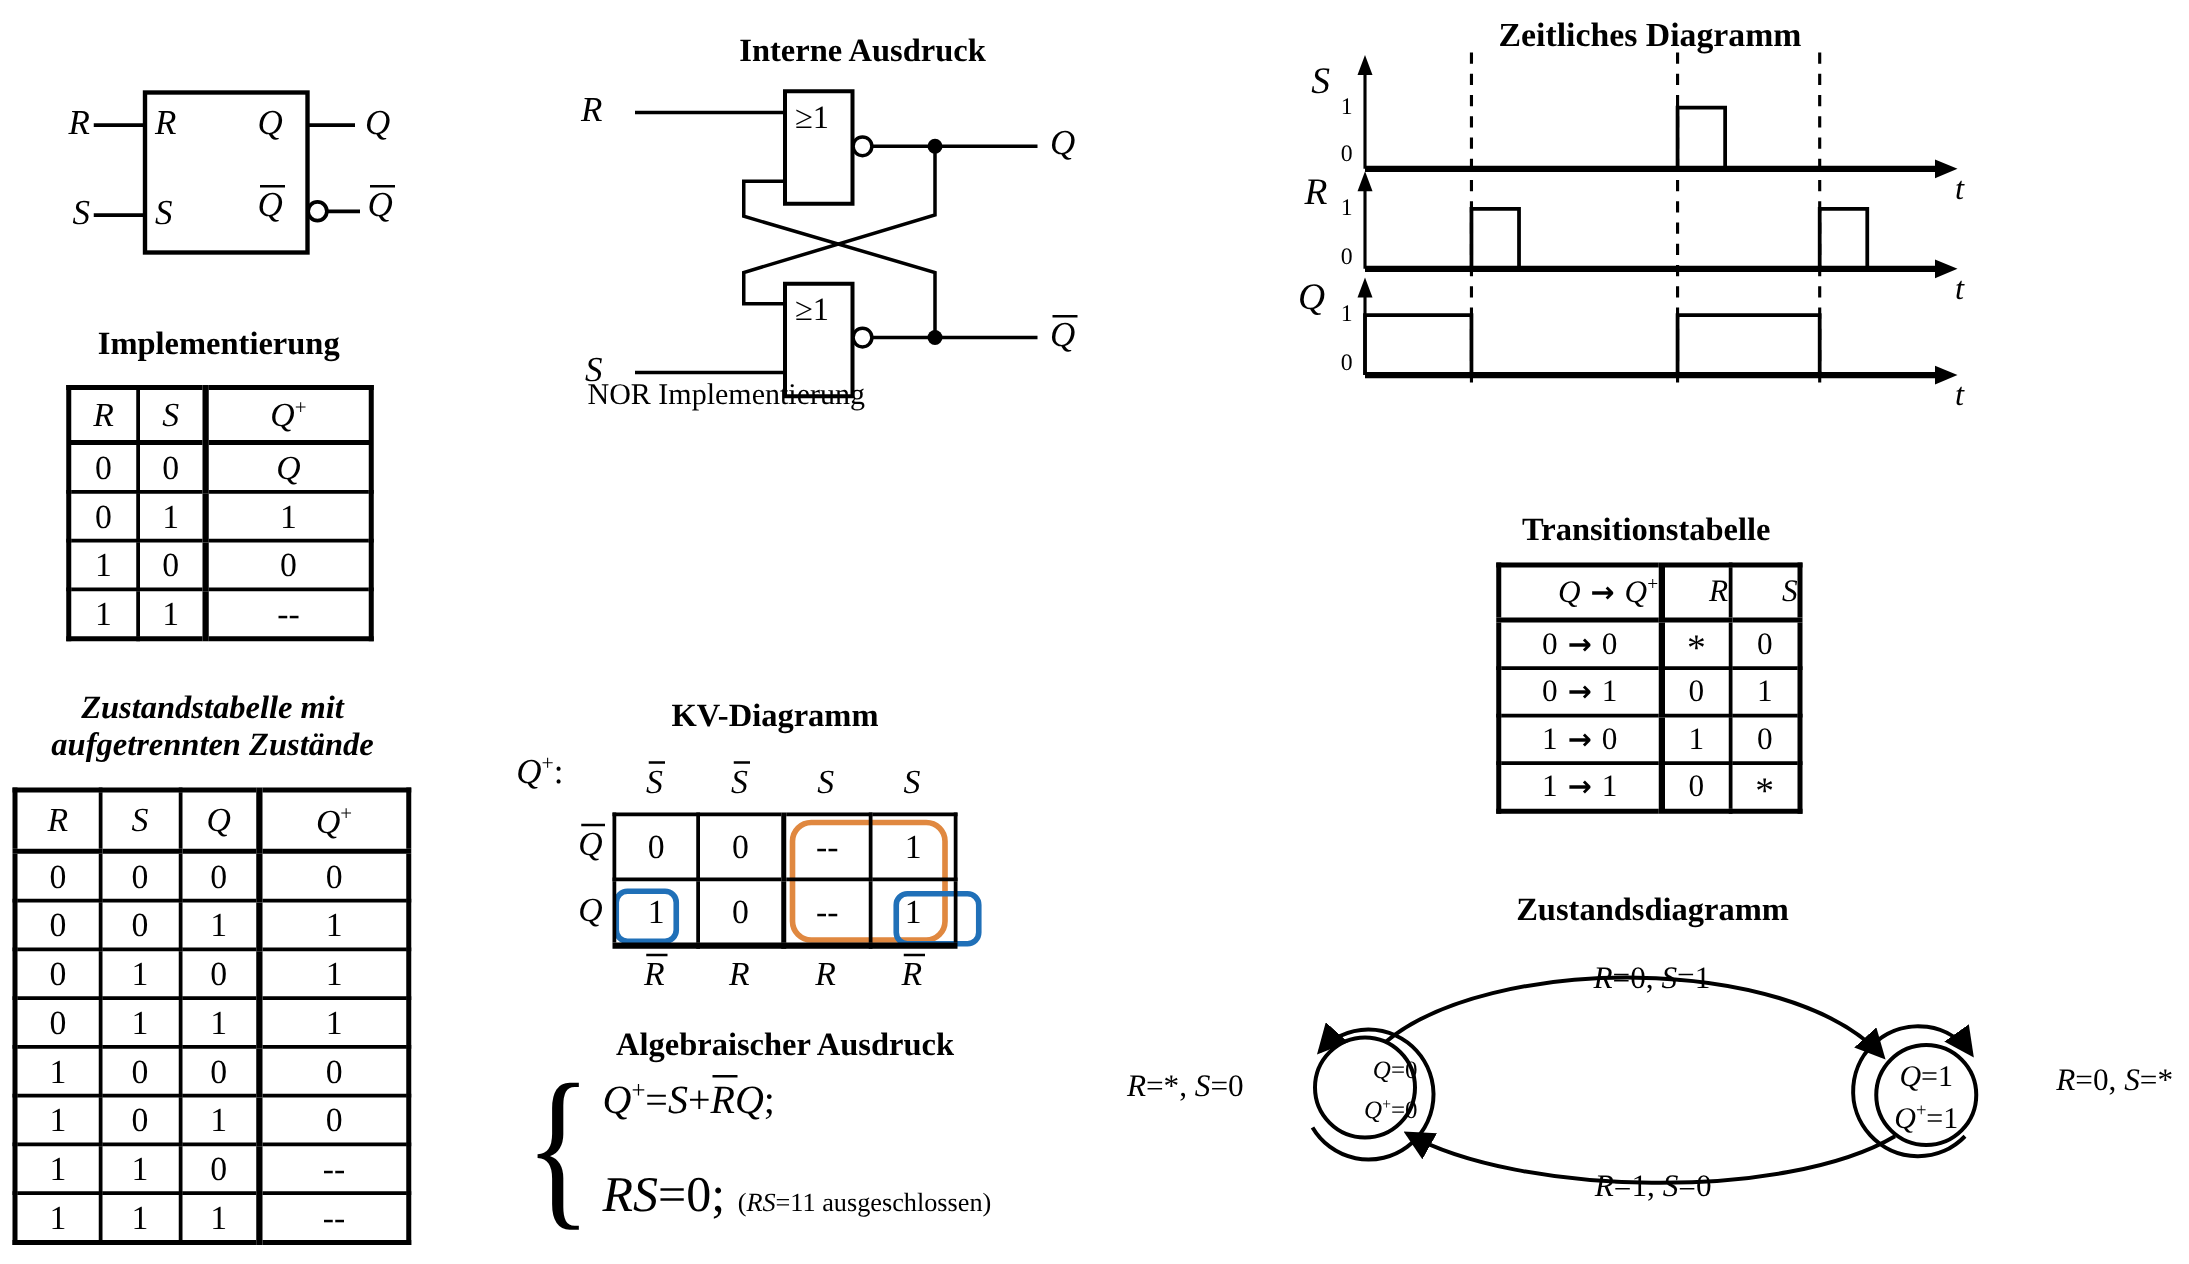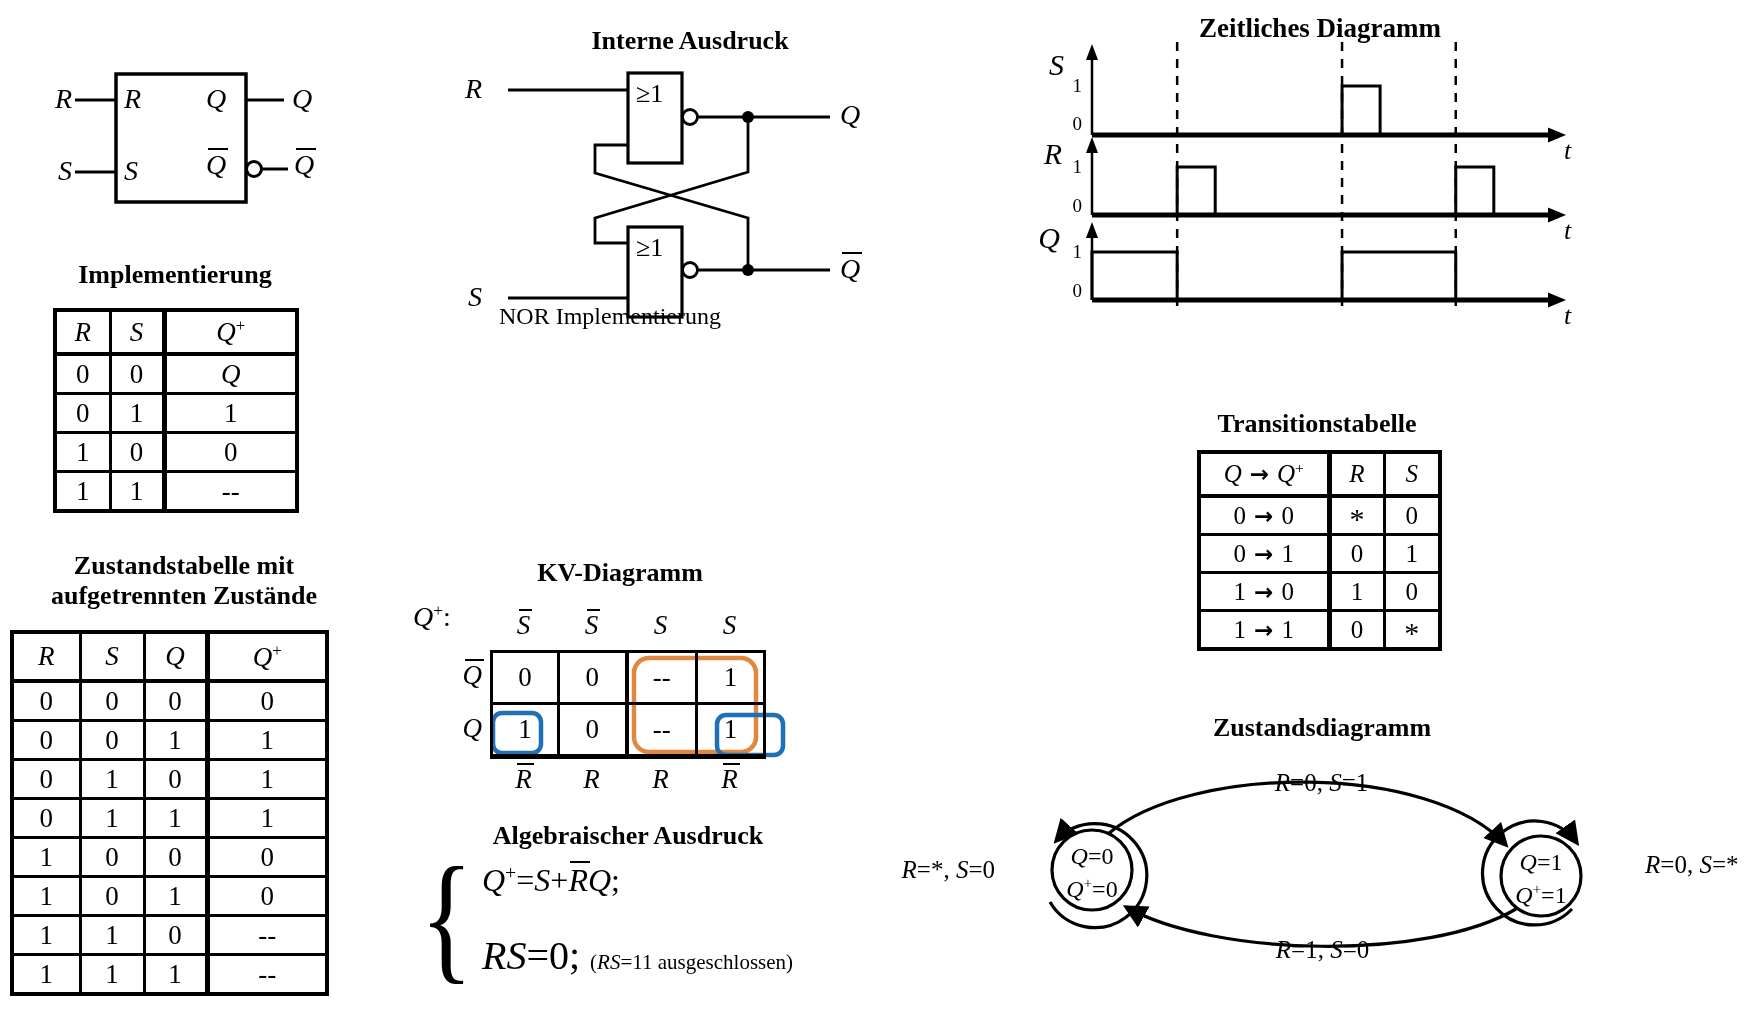--- a/index.html
+++ b/index.html
@@ -20,21 +20,21 @@
         font-family:"Liberation Serif",serif;border:4px solid #000;}
   th,td{border:3px solid #000;font-weight:normal;padding:0;}
   th{border-bottom:4px solid #000;}
   #state-table{left:53px;top:308px;width:242px;font-size:27px;}
   #state-table th{height:40px;} #state-table td{height:36px;}
   #state-table th:last-child,#state-table td:last-child{border-left:5px solid #000;}
   #split-table{left:10px;top:630px;width:315px;font-size:27px;}
   #split-table th{height:45px;} #split-table td{height:36px;}
   #split-table th:last-child,#split-table td:last-child{border-left:5px solid #000;}
   #trans-table{left:1197px;top:450px;width:241px;font-size:25px;}
-  #trans-table th{height:40px;} #trans-table td{height:35px;}
+  #trans-table th{height:40px;text-align:right;} #trans-table td{height:35px;}
   #trans-table th:first-child,#trans-table td:first-child{border-right:5px solid #000;}
   #kv-table{left:490px;top:650px;width:273px;font-size:27px;border:3px solid #000;border-bottom:5px solid #000;}
   #kv-table td{height:49px;}
   #kv-table td:nth-child(3){border-left:4px solid #000;}
   .wave{fill:none;stroke:#000;stroke-width:3;}
   .dashed{stroke:#000;stroke-width:2.5;stroke-dasharray:9 8;fill:none;}
 </style>
 </head>
 <body>
 
@@ -110,21 +110,21 @@
       <path d="M 1050,902 A 52 52 0 1 0 1056,841" marker-end="url(#arr)"></path>
       <path d="M 1572,909 A 52 52 0 1 1 1577,843" marker-end="url(#arr)"></path>
       <path d="M 1108,834 C 1190,764 1430,762 1506,845" marker-end="url(#arr)"></path>
       <path d="M 1516,909 C 1428,961 1215,957 1126,907" marker-end="url(#arr)"></path>
     </g>
   </svg>
 
   <div class="ttl" style="left:565px;top:26px;width:250px;">Interne Ausdruck</div>
   <div class="ttl" style="left:1155px;top:13px;width:330px;font-size:27px;">Zeitliches Diagramm</div>
   <div class="ttl" style="left:55px;top:260px;width:240px;">Implementierung</div>
-  <div class="ttl ttl2" style="left:24px;top:551px;width:320px;">
+  <div class="ttl ttl2" style="left:10px;top:551px;width:320px;font-style:italic;">
     <div>Zustandstabelle mit</div>
     <div>aufgetrennten Zustände</div>
   </div>
   <div class="ttl" style="left:500px;top:558px;width:240px;">KV-Diagramm</div>
   <div class="ttl" style="left:448px;top:821px;width:360px;">Algebraischer Ausdruck</div>
   <div class="ttl" style="left:1187px;top:409px;width:260px;">Transitionstabelle</div>
   <div class="ttl" style="left:1172px;top:713px;width:300px;">Zustandsdiagramm</div>
 
   <div class="lbl it" style="left:40px;top:84px;width:32px;text-align:right;font-size:28px;">R</div>
   <div class="lbl it" style="left:40px;top:156px;width:32px;text-align:right;font-size:28px;">S</div>
@@ -134,21 +134,21 @@
   <div class="lbl" style="left:206px;top:150px;font-size:28px;"><span class="bar it">Q</span></div>
   <div class="lbl it" style="left:292px;top:84px;font-size:28px;">Q</div>
   <div class="lbl" style="left:294px;top:150px;font-size:28px;"><span class="bar it">Q</span></div>
 
   <div class="lbl it" style="left:444px;top:74px;width:38px;text-align:right;font-size:28px;">R</div>
   <div class="lbl it" style="left:444px;top:282px;width:38px;text-align:right;font-size:28px;">S</div>
   <div class="lbl" style="left:636px;top:80px;font-size:26px;">≥1</div>
   <div class="lbl" style="left:636px;top:234px;font-size:26px;">≥1</div>
   <div class="lbl it" style="left:840px;top:100px;font-size:28px;">Q</div>
   <div class="lbl" style="left:840px;top:254px;font-size:28px;"><span class="bar it">Q</span></div>
-  <div class="lbl" style="left:470px;top:303px;width:280px;text-align:center;font-size:24px;">NOR Implementierung</div>
+  <div class="lbl" style="left:470px;top:303px;width:280px;font-size:24px;">NOR Implementierung</div>
 
   <div class="lbl it" style="left:1030px;top:48px;width:34px;text-align:right;font-size:30px;">S</div>
   <div class="lbl" style="left:1062px;top:76px;width:20px;text-align:right;font-size:19px;">1</div>
   <div class="lbl" style="left:1062px;top:114px;width:20px;text-align:right;font-size:19px;">0</div>
   <div class="lbl it" style="left:1028px;top:137px;width:34px;text-align:right;font-size:30px;">R</div>
   <div class="lbl" style="left:1062px;top:157px;width:20px;text-align:right;font-size:19px;">1</div>
   <div class="lbl" style="left:1062px;top:196px;width:20px;text-align:right;font-size:19px;">0</div>
   <div class="lbl it" style="left:1026px;top:221px;width:34px;text-align:right;font-size:30px;">Q</div>
   <div class="lbl" style="left:1062px;top:242px;width:20px;text-align:right;font-size:19px;">1</div>
   <div class="lbl" style="left:1062px;top:281px;width:20px;text-align:right;font-size:19px;">0</div>
@@ -328,21 +328,21 @@
           <td>--</td>
           <td>1</td>
         </tr>
       </tbody>
     </table>
 
   <div class="lbl" style="left:420px;top:843px;font-size:142px;line-height:1.05;transform:scaleX(0.78);transform-origin:left top;">{</div>
   <div class="lbl" style="left:482px;top:862px;font-size:32px;"><span class="v">Q</span><span class="sup">+</span><span>=</span><span class="v">S</span><span>+</span><span class="v bar">R</span><span class="v">Q</span><span>;</span></div>
   <div class="lbl" style="left:482px;top:934px;font-size:40px;"><span class="v">RS</span><span>=0; </span><span class="sm">(</span><span class="v sm">R</span><span class="v sm">S</span><span class="sm">=11 ausgeschlossen)</span></div>
 
-  <div class="lbl" style="left:1050px;top:843px;width:84px;text-align:center;font-size:24px;line-height:27px;">
+  <div class="lbl" style="left:1050px;top:843px;width:84px;text-align:right;font-size:20px;line-height:27px;">
     <div><span class="v">Q</span><span>=0</span></div>
     <div><span class="v">Q</span><span class="sup">+</span><span>=0</span></div>
   </div>
   <div class="lbl" style="left:1499px;top:849px;width:84px;text-align:center;font-size:24px;line-height:27px;">
     <div><span class="v">Q</span><span>=1</span></div>
     <div><span class="v">Q</span><span class="sup">+</span><span>=1</span></div>
   </div>
   <div class="lbl" style="left:1249px;top:769px;width:145px;text-align:center;font-size:25px;"><span class="v">R</span><span>=0, </span><span class="v">S</span><span>=1</span></div>
   <div class="lbl" style="left:1250px;top:936px;width:145px;text-align:center;font-size:25px;"><span class="v">R</span><span>=1, </span><span class="v">S</span><span>=0</span></div>
   <div class="lbl" style="left:860px;top:856px;width:135px;text-align:right;font-size:25px;"><span class="v">R</span><span>=*, </span><span class="v">S</span><span>=0</span></div>

